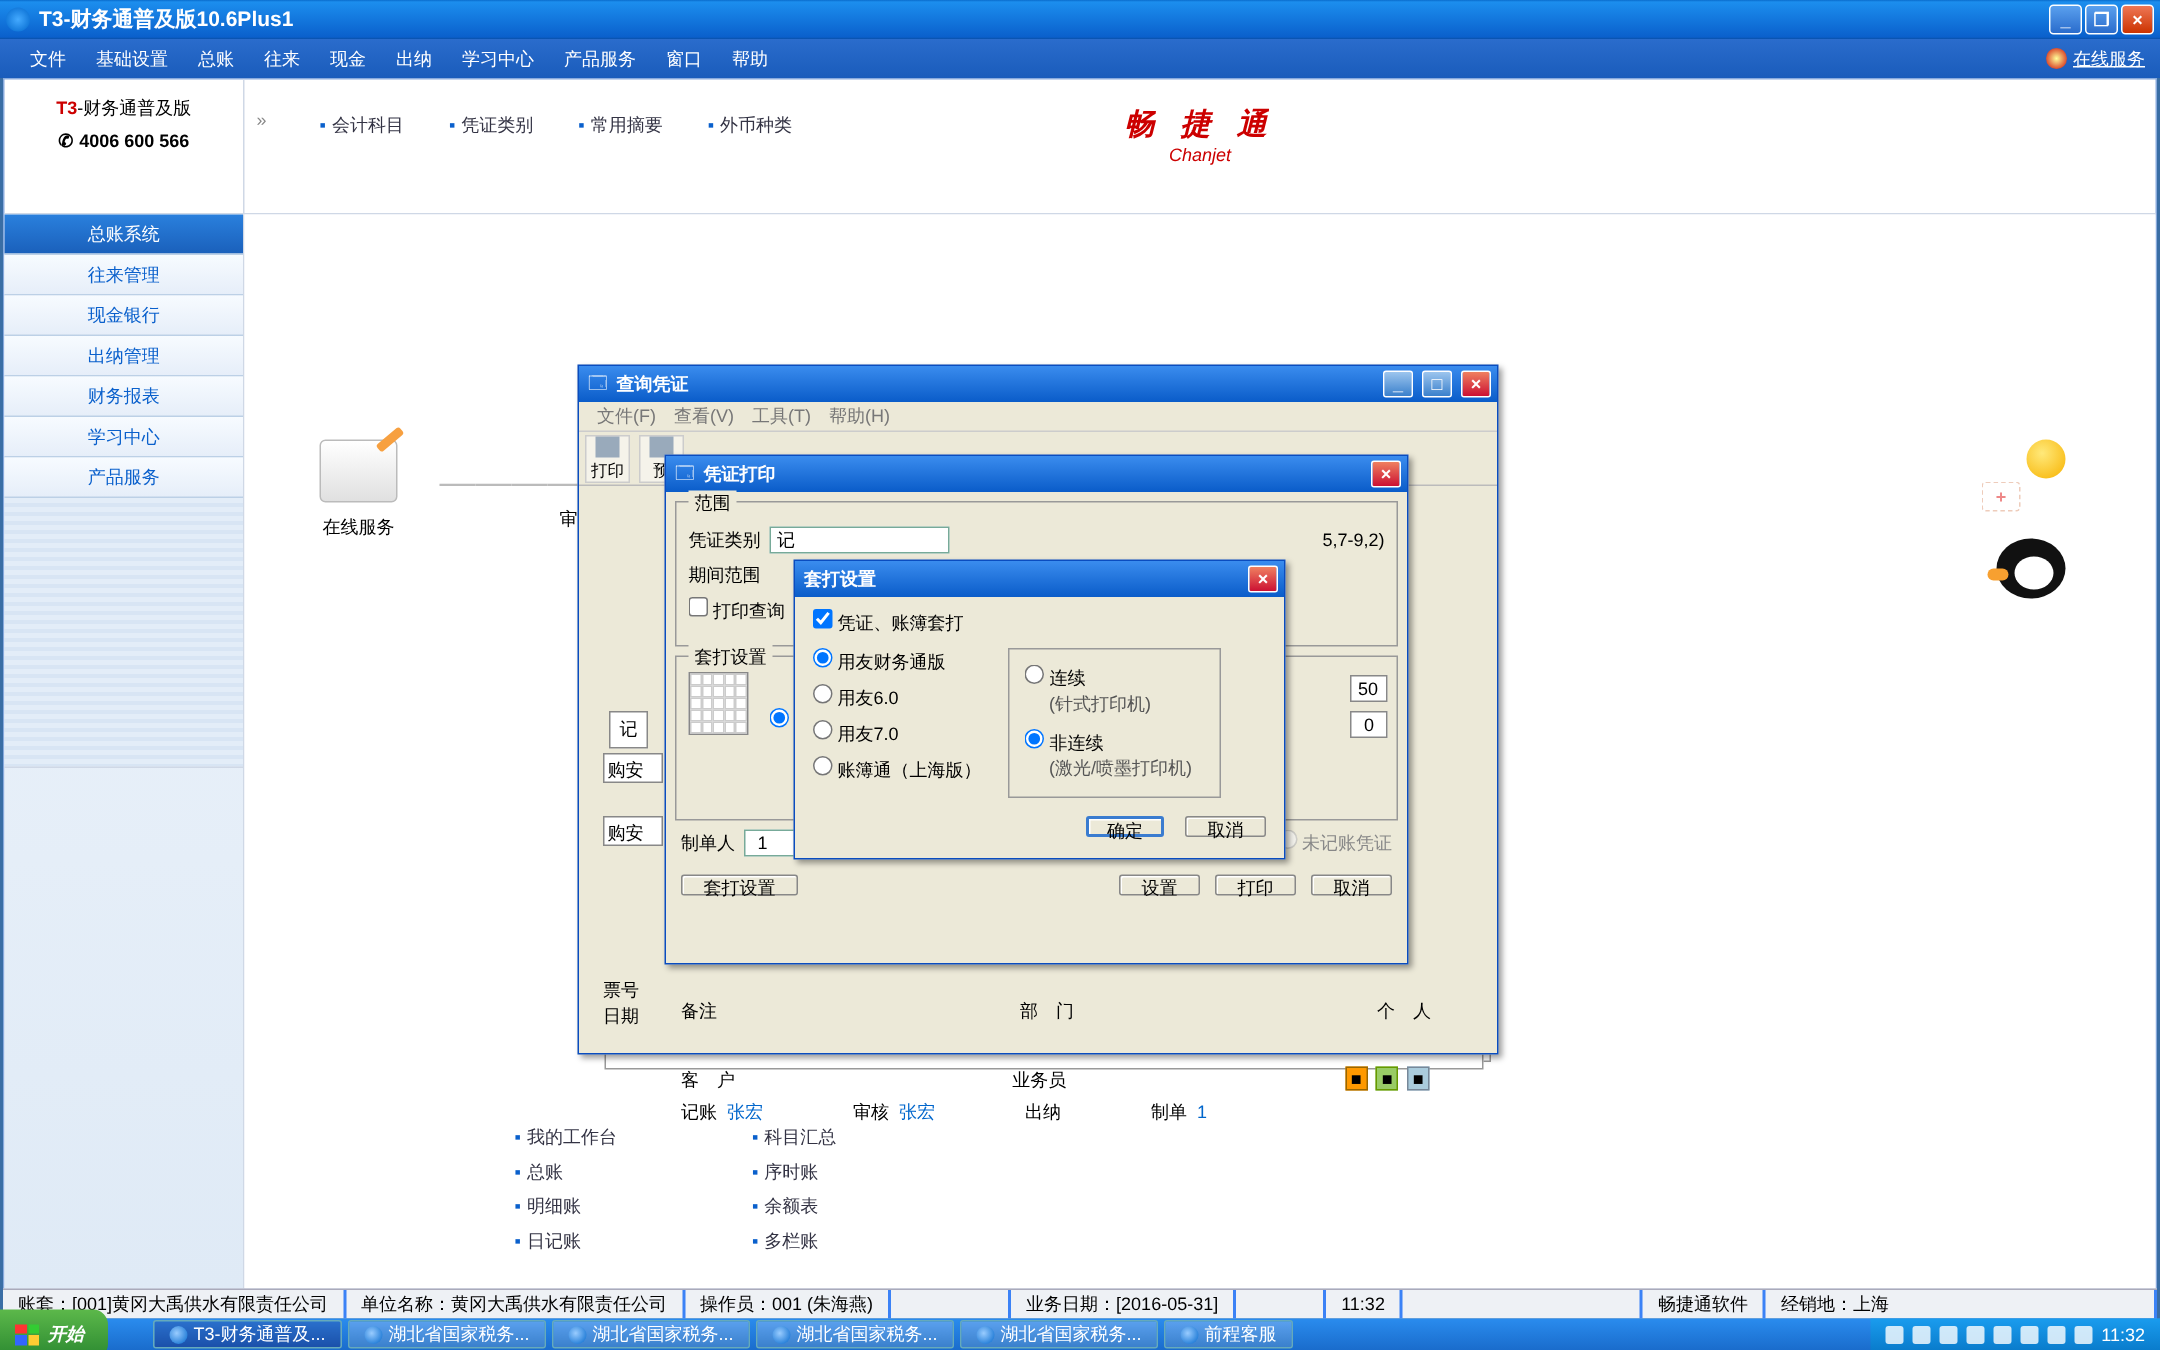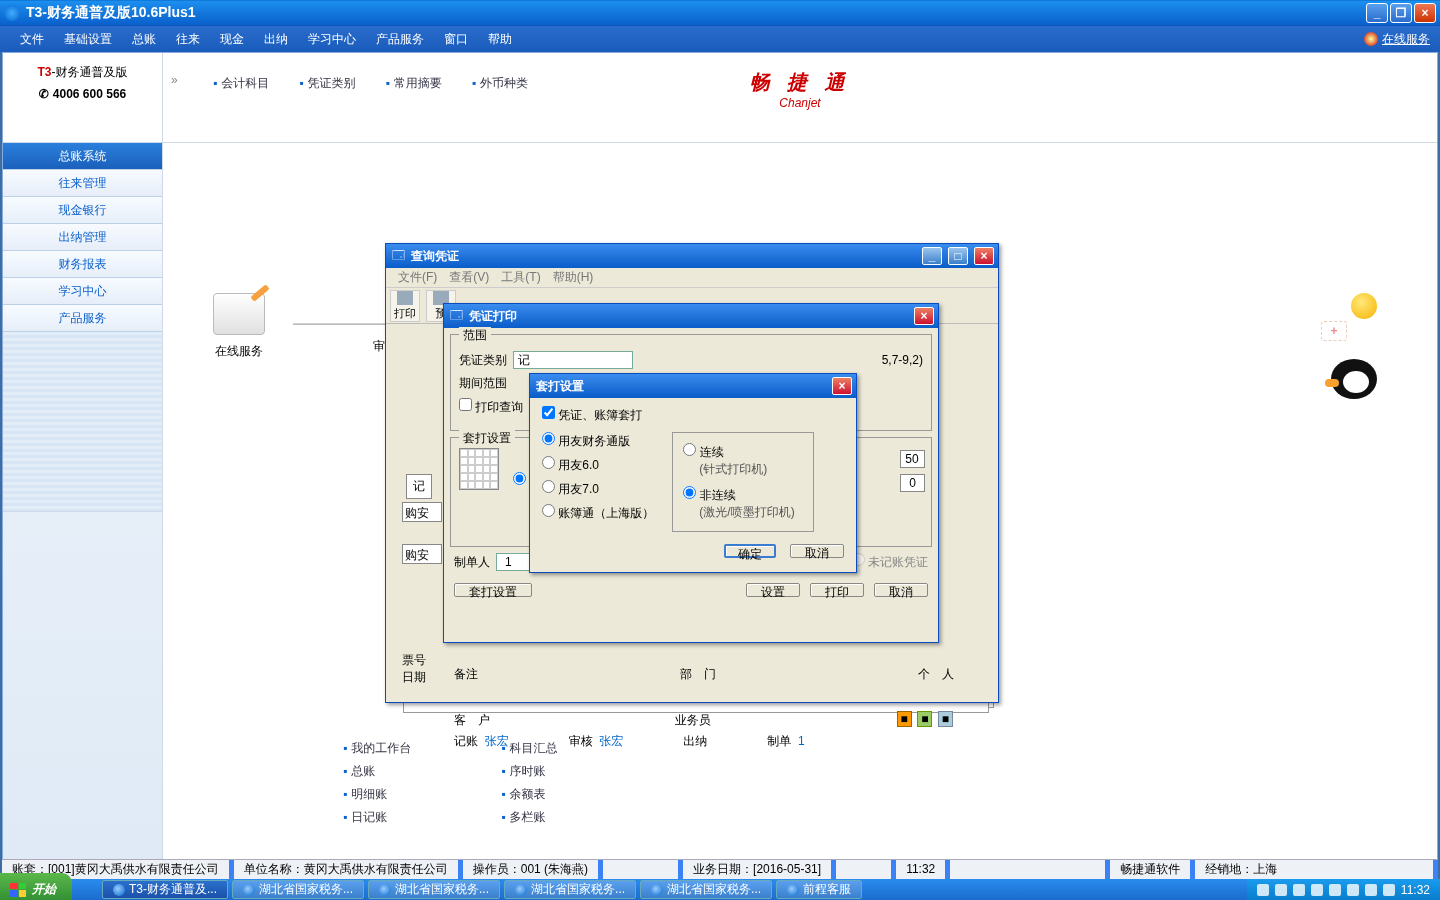--- a/index.html
+++ b/index.html
@@ -44,28 +44,28 @@
 .sidebar .navbtn.active { background: linear-gradient(#2a80dd,#1a60bb); color: #fff; }
 .sidebar .stripes { height: 180px; background: repeating-linear-gradient(#e3edf8 0 3px,#d8e5f4 3px 6px); border-bottom: 1px solid #cfd8e6; }
 
 .canvas { flex: 1; position: relative; background: #fff; }
 .work-item { position: absolute; left: 50px; top: 150px; text-align: center; }
 .work-item .ico { width: 52px; height: 42px; background: linear-gradient(#fff,#e0e0e0); border: 1px solid #bbb; border-radius: 4px; margin: 0 auto 8px; position: relative; }
 .work-item .ico:after { content:''; position:absolute; right:-6px; top:-4px; width:20px; height:6px; background:#f7a040; transform:rotate(-40deg); border-radius:2px; }
 .work-arrow { position: absolute; left: 130px; top: 165px; color: #bbb; font-size: 24px; }
 .shen { position: absolute; left: 210px; top: 195px; }
 
-.bottom-links { position: absolute; left: 180px; bottom: 30px; display: flex; gap: 90px; }
+.bottom-links { position: absolute; left: 180px; bottom: 20px; display: flex; gap: 90px; }
 .bottom-links ul { list-style: none; }
 .bottom-links li { color: #334; padding: 3px 0; cursor: pointer; }
 .bottom-links .bullet { color: #0a60cc; margin-right: 4px; }
 
 
 .statusbar { position: absolute; left: 2px; right: 2px; bottom: 21px; height: 20px; background: #eef1f5; border-top: 1px solid #aab; display: flex; align-items: center; }
-.statusbar .cell { padding: 0 10px; border-right: 5px solid #3b82f6; height: 100%; line-height: 19px; white-space: nowrap; }
+.statusbar .cell { padding: 0 10px; border-right: 2px solid #3b82f6; height: 100%; line-height: 19px; white-space: nowrap; }
 
 
 .taskbar { position: absolute; left: 0; right: 0; bottom: 0; height: 21px; background: linear-gradient(#2a8cee,#1a6ccc); display: flex; align-items: center; }
 .startbtn { height: 33px; padding: 0 16px 0 10px; background: linear-gradient(#5cb84a,#2a8830); color: #fff; font-weight: bold; font-style: italic; display: flex; align-items: center; gap: 6px; border-radius: 0 10px 10px 0; }
 .startflag { width: 16px; height: 14px; display: grid; grid-template: 1fr 1fr/1fr 1fr; gap: 1px; }
 .startflag div { background: #fff; }
 .startflag div:nth-child(1){background:#f33;} .startflag div:nth-child(2){background:#3c3;}
 .startflag div:nth-child(3){background:#36f;} .startflag div:nth-child(4){background:#fc3;}
 .taskitem { height: 19px; margin-left: 4px; padding: 0 10px; background: linear-gradient(#5aa0ee,#3a80cc); border: 1px solid #6ab; border-radius: 2px; color: #fff; display: flex; align-items: center; gap: 4px; cursor: pointer; max-width: 160px; overflow: hidden; }
 .taskitem.active { background: linear-gradient(#2a70cc,#1a50aa); margin-left: 30px; }

